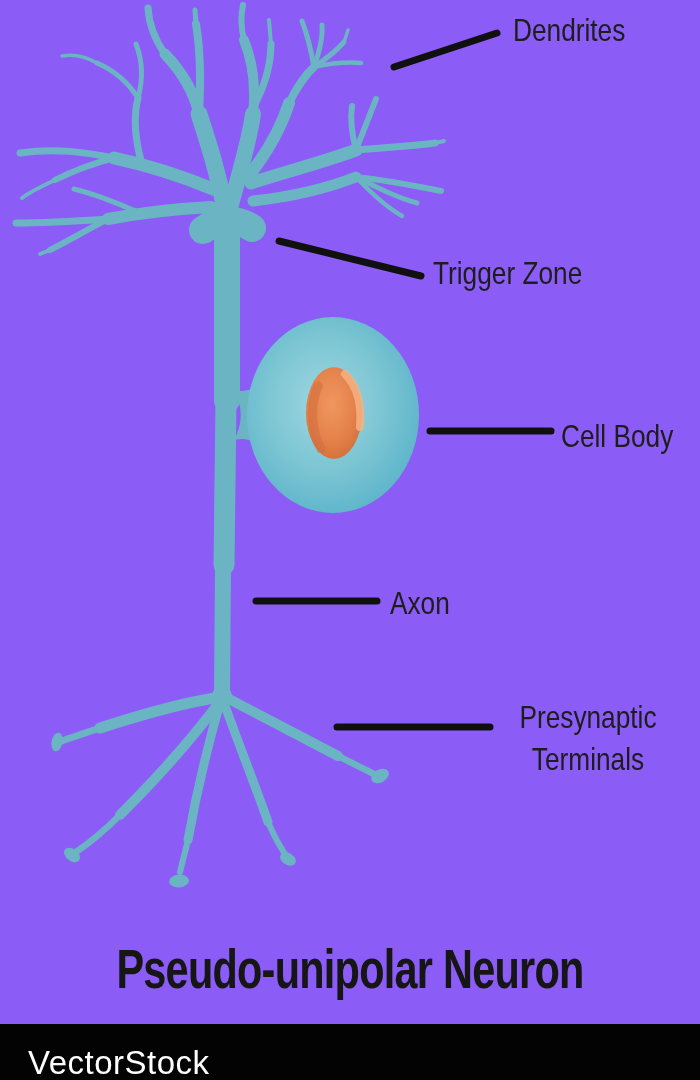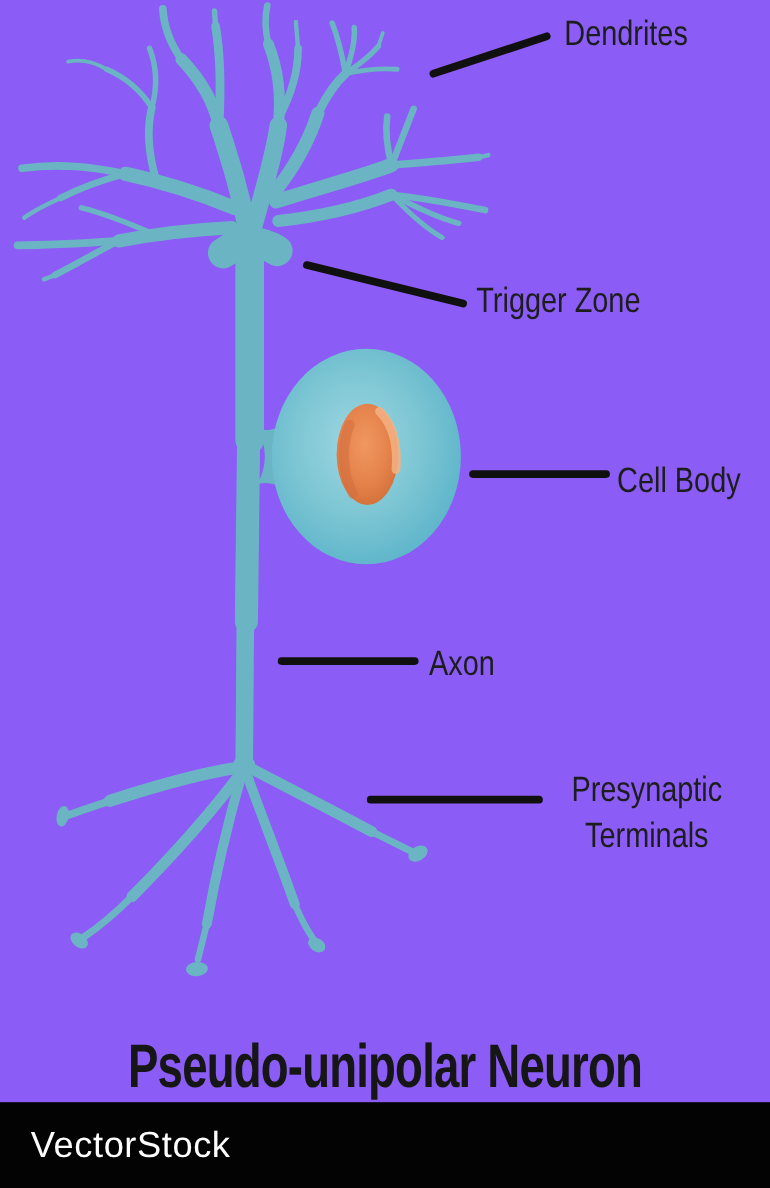--- a/index.html
+++ b/index.html
@@ -25,21 +25,21 @@
   .label.centered{
     white-space:normal;text-align:center;transform:scaleX(0.82);
     transform-origin:center top;line-height:42px;
   }
   .title{
     position:absolute;left:0;right:0;top:936px;text-align:center;
     color:#161616;font-size:56px;font-weight:700;letter-spacing:-1px;
     transform:scaleX(0.74);transform-origin:center top;white-space:nowrap;
   }
   .footer{
-    position:absolute;left:0;right:0;bottom:0;height:78px;
+    position:absolute;left:0;right:0;bottom:0;height:56px;
     background:var(--c-footer-background);color:var(--c-footer-text);
   }
   .footer .brand{
     position:absolute;left:28px;top:0;height:78px;line-height:78px;
     font-size:33px;letter-spacing:0.5px;
   }
   .footer .ref{
     position:absolute;right:24px;top:0;height:78px;line-height:78px;
     font-size:27px;letter-spacing:0.3px;
   }

